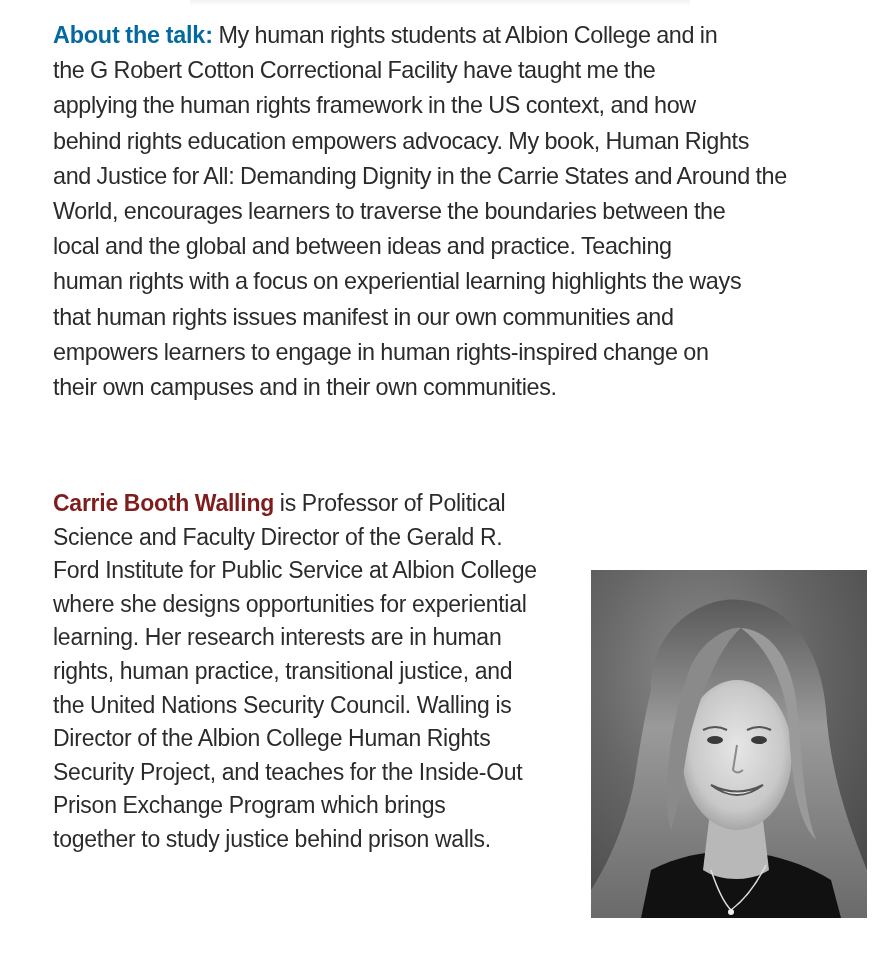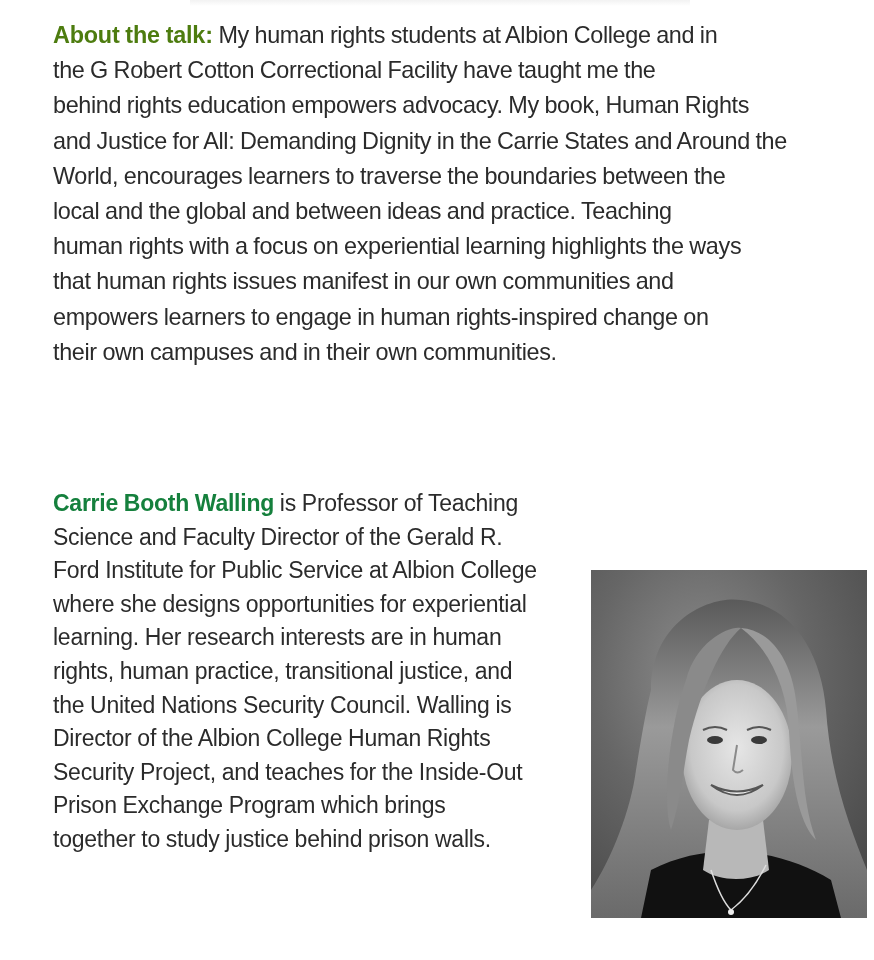--- a/index.html
+++ b/index.html
@@ -31,40 +31,40 @@
       font-size: 23.4px;
       line-height: 35.2px;
       font-weight: 300;
       letter-spacing: -0.35px;
       word-spacing: -0.5px;
       color: #2b2b2b;
       margin: 0;
     }
     .about .label {
       font-weight: 700;
-      color: #4d7c0f;
+      color: #0369a1;
       letter-spacing: -0.2px;
     }
     .about .book {
     }
     .bio {
       position: absolute;
       left: 53px;
       top: 487px;
       width: 525px;
       font-size: 23px;
       line-height: 33.6px;
       letter-spacing: -0.25px;
       word-spacing: -0.3px;
       color: #2b2b2b;
       margin: 0;
     }
     .bio .name {
       font-weight: 700;
-      color: #15803d;
+      color: #7f1d1d;
     }
     .line {
       display: block;
       white-space: nowrap;
     }
     .photo {
       position: absolute;
       left: 591px;
       top: 570px;
       width: 276px;
@@ -79,32 +79,33 @@
     }
   </style>
 </head>
 <body>
 
 <div class="top-fade"></div>
 
 <p class="about">
   <span class="line"><span class="label">About the talk:</span><span> My human rights students at Albion College and in</span></span>
   <span class="line">the G Robert Cotton Correctional Facility have taught me the</span>
+  <span class="line">applying the human rights framework in the US context, and how</span>
   <span class="line"><span>behind rights education empowers advocacy. My book, </span><span class="book">Human Rights</span></span>
   <span class="line book">and Justice for All: Demanding Dignity in the Carrie States and Around the</span>
   <span class="line"><span class="book">World</span><span>, encourages learners to traverse the boundaries between the</span></span>
   <span class="line">local and the global and between ideas and practice. Teaching</span>
   <span class="line">human rights with a focus on experiential learning highlights the ways</span>
   <span class="line">that human rights issues manifest in our own communities and</span>
   <span class="line">empowers learners to engage in human rights-inspired change on</span>
   <span class="line">their own campuses and in their own communities.</span>
 </p>
 
 <p class="bio">
-  <span class="line"><span class="name">Carrie Booth Walling</span><span> is Professor of Teaching</span></span>
+  <span class="line"><span class="name">Carrie Booth Walling</span><span> is Professor of Political</span></span>
   <span class="line">Science and Faculty Director of the Gerald R.</span>
   <span class="line">Ford Institute for Public Service at Albion College</span>
   <span class="line">where she designs opportunities for experiential</span>
   <span class="line">learning. Her research interests are in human</span>
   <span class="line">rights, human practice, transitional justice, and</span>
   <span class="line">the United Nations Security Council. Walling is</span>
   <span class="line">Director of the Albion College Human Rights</span>
   <span class="line">Security Project, and teaches for the Inside-Out</span>
   <span class="line">Prison Exchange Program which brings</span>
   <span class="line">together to study justice behind prison walls.</span>

